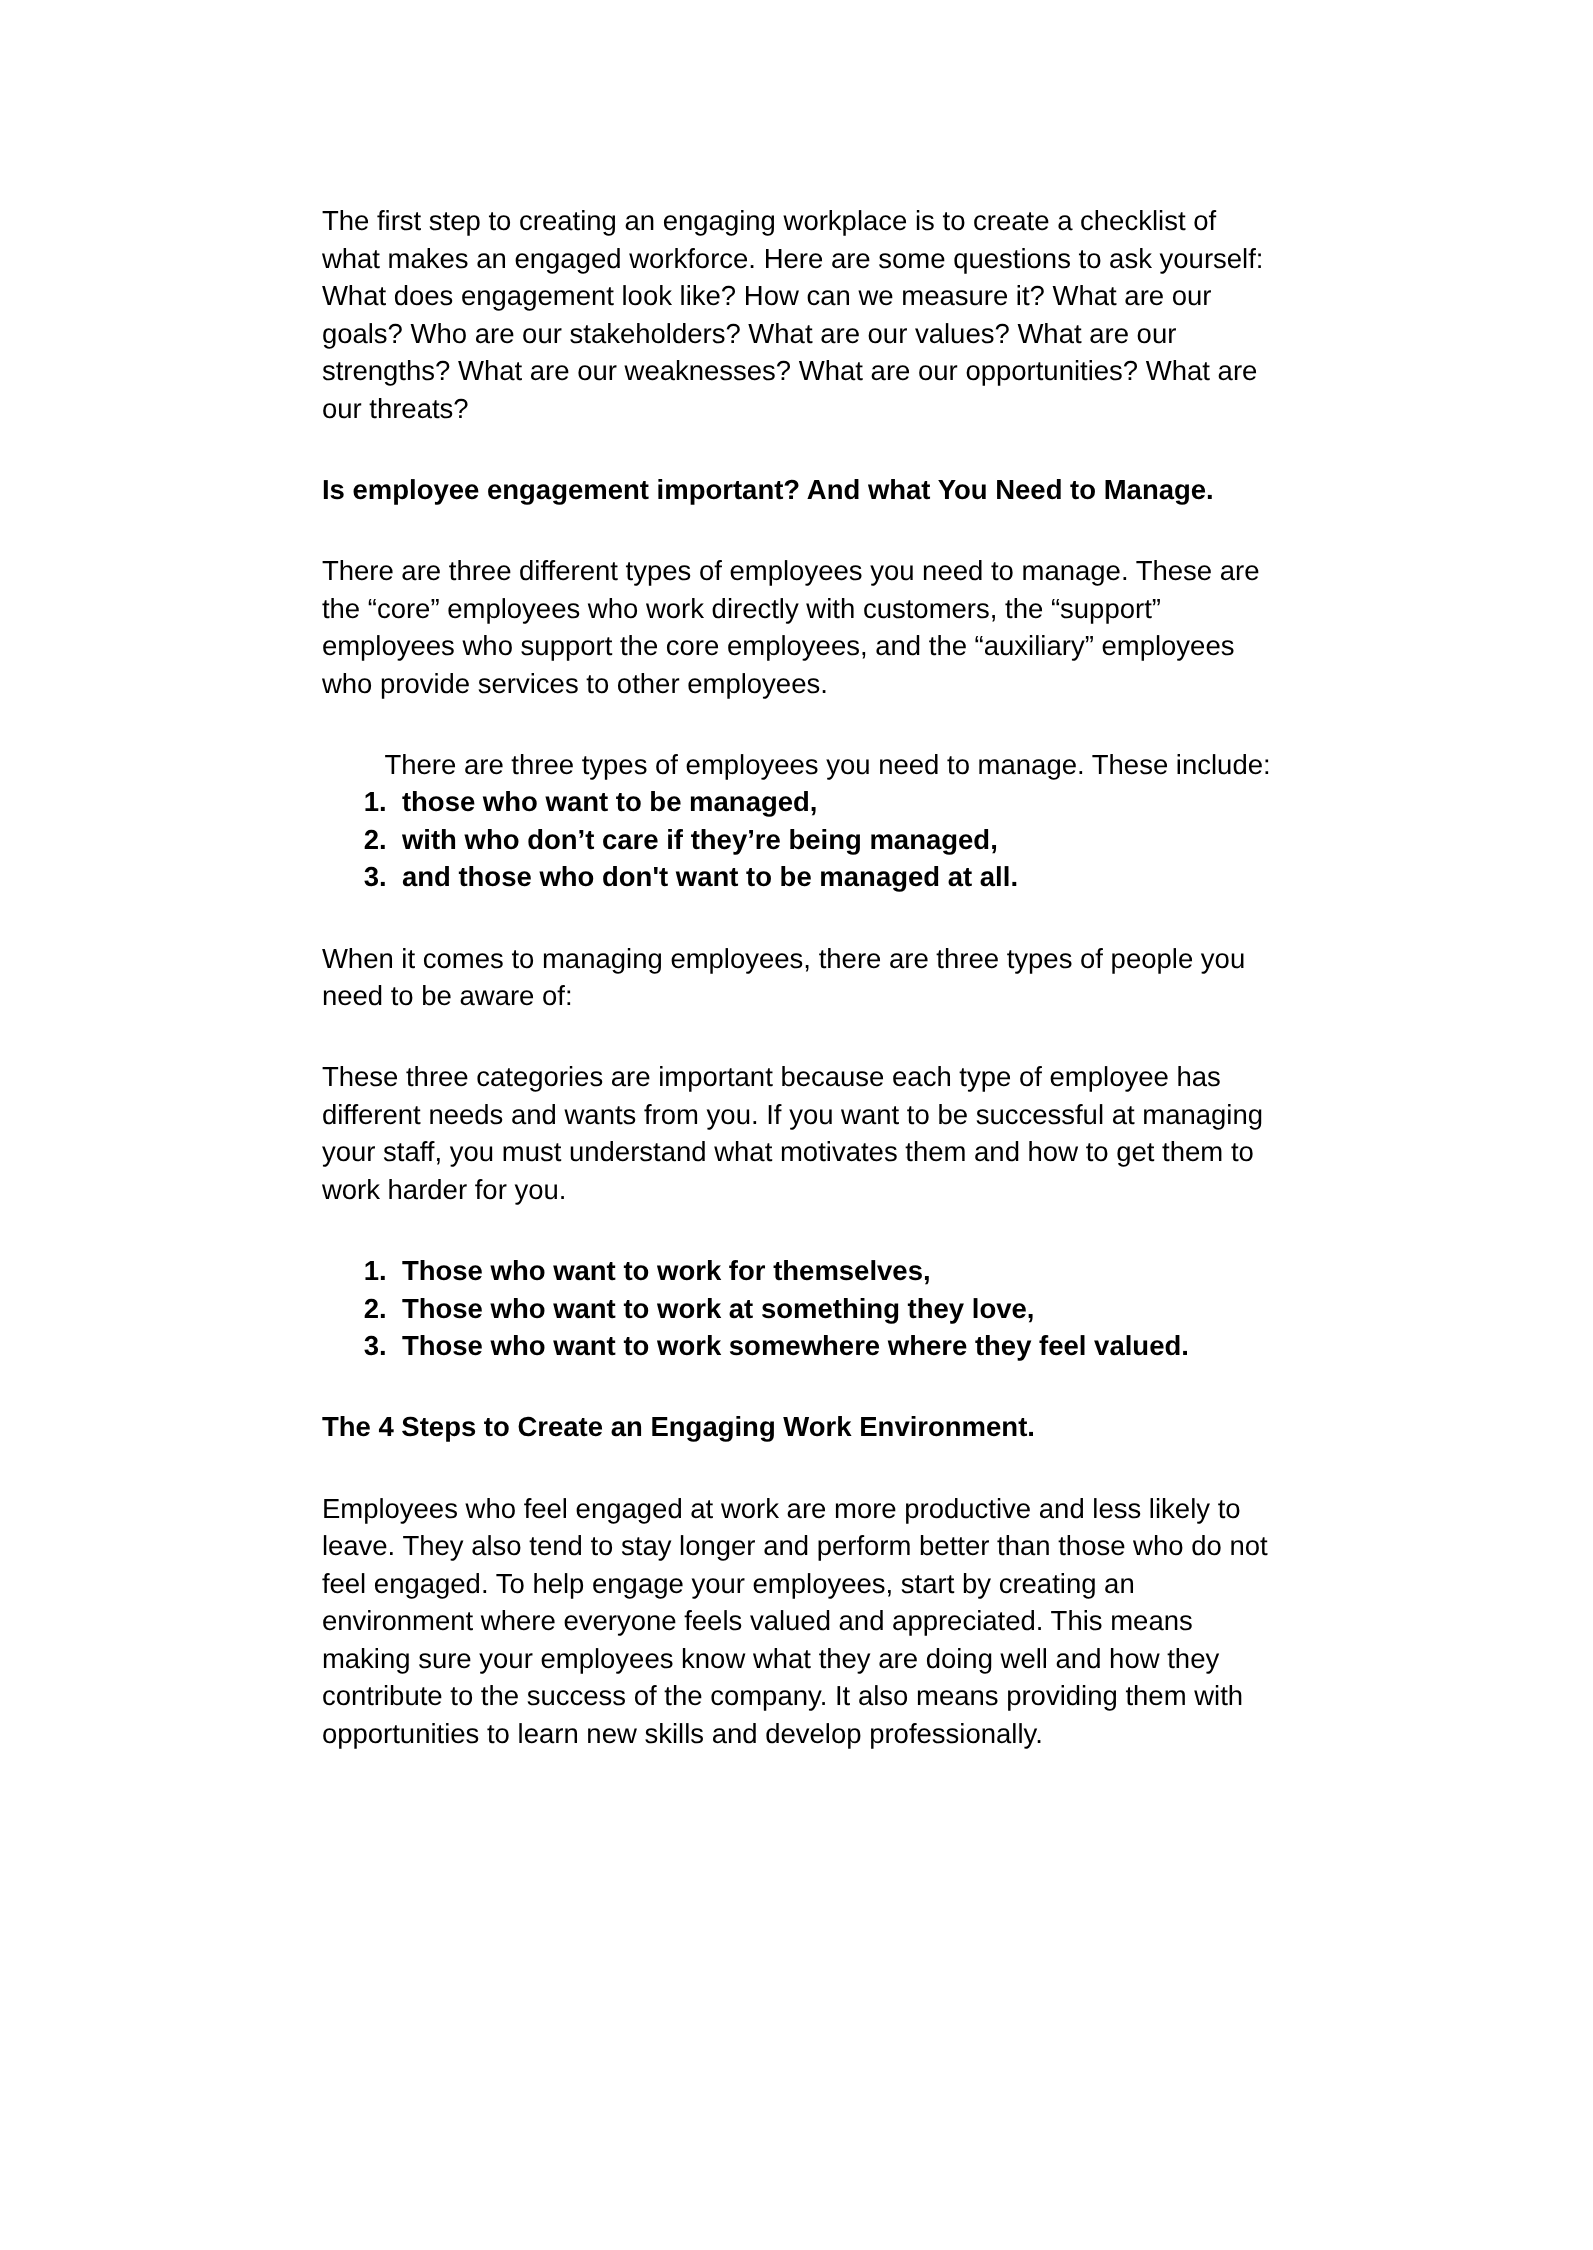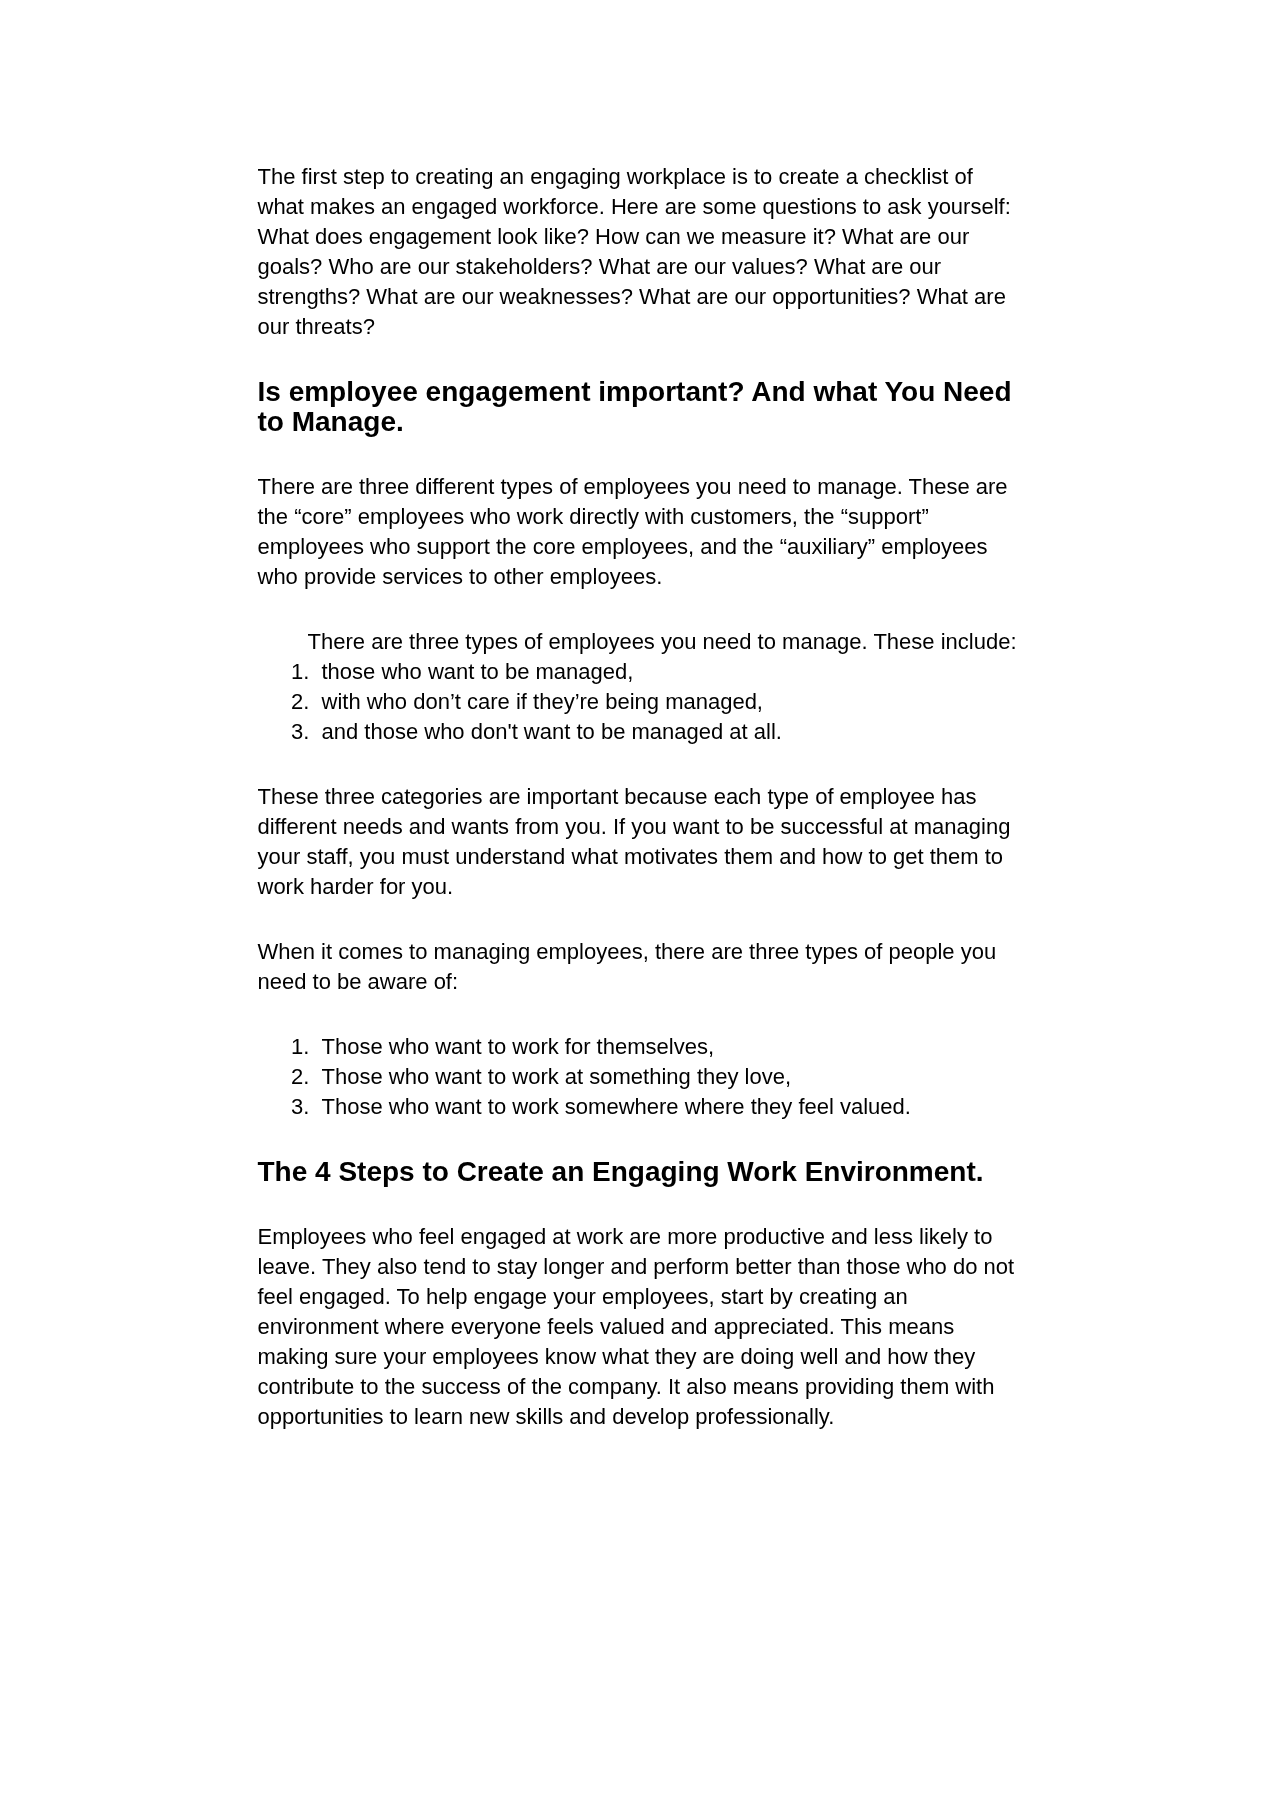--- a/index.html
+++ b/index.html
@@ -22,54 +22,55 @@
     overflow: hidden;
   }
   .para {
     margin: 0 0 35px 0;
   }
   .para.tight {
     margin: 0;
     text-align: right;
   }
   .heading {
-    font-size: 28px;
+    font-size: 22px;
     line-height: 30px;
     font-weight: bold;
     margin: 0 0 35px 0;
   }
   .heading.extra-space-before {
     margin-top: 28px;
   }
   ol.numbered-list {
     margin: 0 0 35px 0;
     padding-left: 58px;
   }
   ol.numbered-list li {
     margin: 0;
     padding-left: 6px;
     line-height: 30px;
+    font-weight: bold;
   }
 </style>
 </head>
 <body>
 
 <div class="page">
   <div id="doc-content">
       <p class="para">The first step to creating an engaging workplace is to create a checklist of what makes an engaged workforce. Here are some questions to ask yourself: What does engagement look like? How can we measure it? What are our goals? Who are our stakeholders? What are our values? What are our strengths? What are our weaknesses? What are our opportunities? What are our threats?</p>
       <h2 class="heading extra-space-before">Is employee engagement important? And what You Need to Manage.</h2>
       <p class="para">There are three different types of employees you need to manage. These are the “core” employees who work directly with customers, the “support” employees who support the core employees, and the “auxiliary” employees who provide services to other employees.</p>
       <p class="para tight">There are three types of employees you need to manage. These include:</p>
       <ol class="numbered-list">
         <li>those who want to be managed,</li>
         <li>with who don’t care if they’re being managed,</li>
         <li>and those who don't want to be managed at all.</li>
       </ol>
+      <p class="para">When it comes to managing employees, there are three types of people you need to be aware of:</p>
       <p class="para">These three categories are important because each type of employee has different needs and wants from you. If you want to be successful at managing your staff, you must understand what motivates them and how to get them to work harder for you.</p>
-      <p class="para">When it comes to managing employees, there are three types of people you need to be aware of:</p>
       <ol class="numbered-list">
         <li>Those who want to work for themselves,</li>
         <li>Those who want to work at something they love,</li>
         <li>Those who want to work somewhere where they feel valued.</li>
       </ol>
       <h2 class="heading">The 4 Steps to Create an Engaging Work Environment.</h2>
       <p class="para">Employees who feel engaged at work are more productive and less likely to leave. They also tend to stay longer and perform better than those who do not feel engaged. To help engage your employees, start by creating an environment where everyone feels valued and appreciated. This means making sure your employees know what they are doing well and how they contribute to the success of the company. It also means providing them with opportunities to learn new skills and develop professionally.</p>
     </div>
 </div>
 

